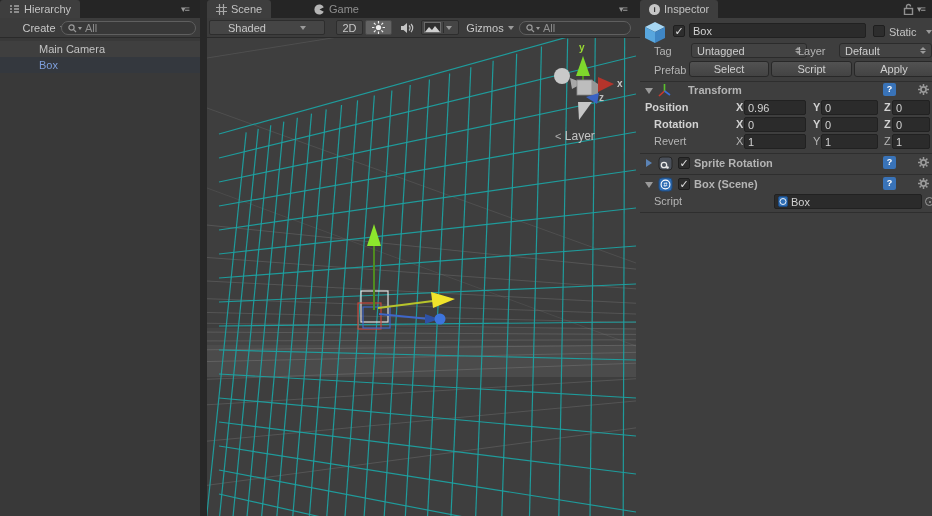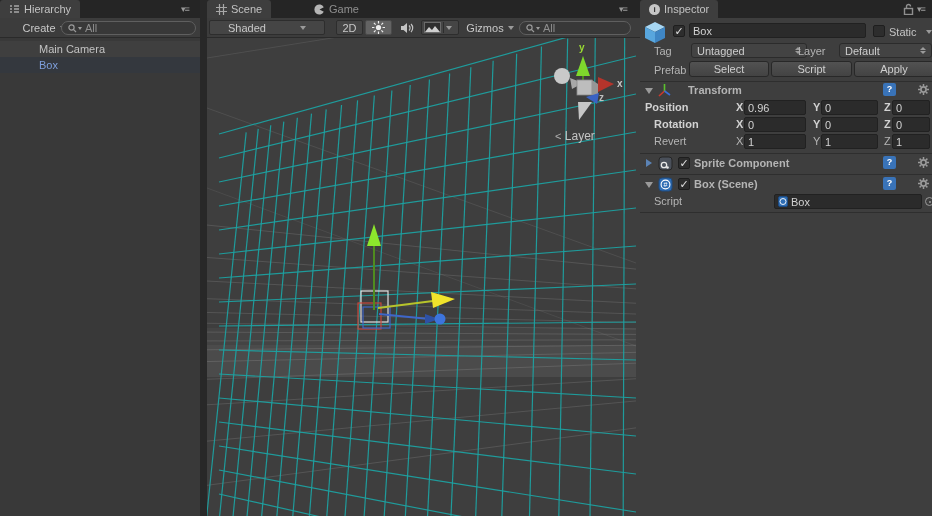--- a/index.html
+++ b/index.html
@@ -382,21 +382,21 @@
   <div class="abs" style="left:0;top:155px;width:292px;height:17px">
     <span class="fold right blue" style="left:6px;top:4px"></span>
     <span class="icon abs" style="left:18px;top:1px">
       <svg width="15" height="15">
           <rect x="1" y="1" width="13" height="13" rx="3" fill="#4a505a" stroke="#252525"></rect>
           <circle cx="6" cy="9" r="2.7" fill="none" stroke="#e8e8e8" stroke-width="1.3"></circle>
           <circle cx="9.5" cy="11.5" r="1.3" fill="#e8e8e8"></circle>
         </svg>
     </span>
     <div class="cb" style="left:38px;top:2px">✓</div>
-    <span class="lbl hdr-title" style="left:54px;top:2px">Sprite Component</span>
+    <span class="lbl hdr-title" style="left:54px;top:2px">Sprite Rotation</span>
     <span class="helpicon" style="left:243px;top:1px">?</span>
     <span class="icon abs" style="left:277px;top:1px">
       <svg width="13" height="13">
           <path d="M6.5 1v2M6.5 10v2M1 6.5h2M10 6.5h2M2.6 2.6l1.4 1.4M10.4 10.4L9 9M10.4 2.6L9 4M2.6 10.4L4 9" stroke="#9a9a9a" stroke-width="1.5"></path>
           <circle cx="6.5" cy="6.5" r="2.6" fill="none" stroke="#9a9a9a" stroke-width="1.7"></circle>
         </svg>
     </span>
   </div>
 
   <div class="divline" style="top:174px"></div>

